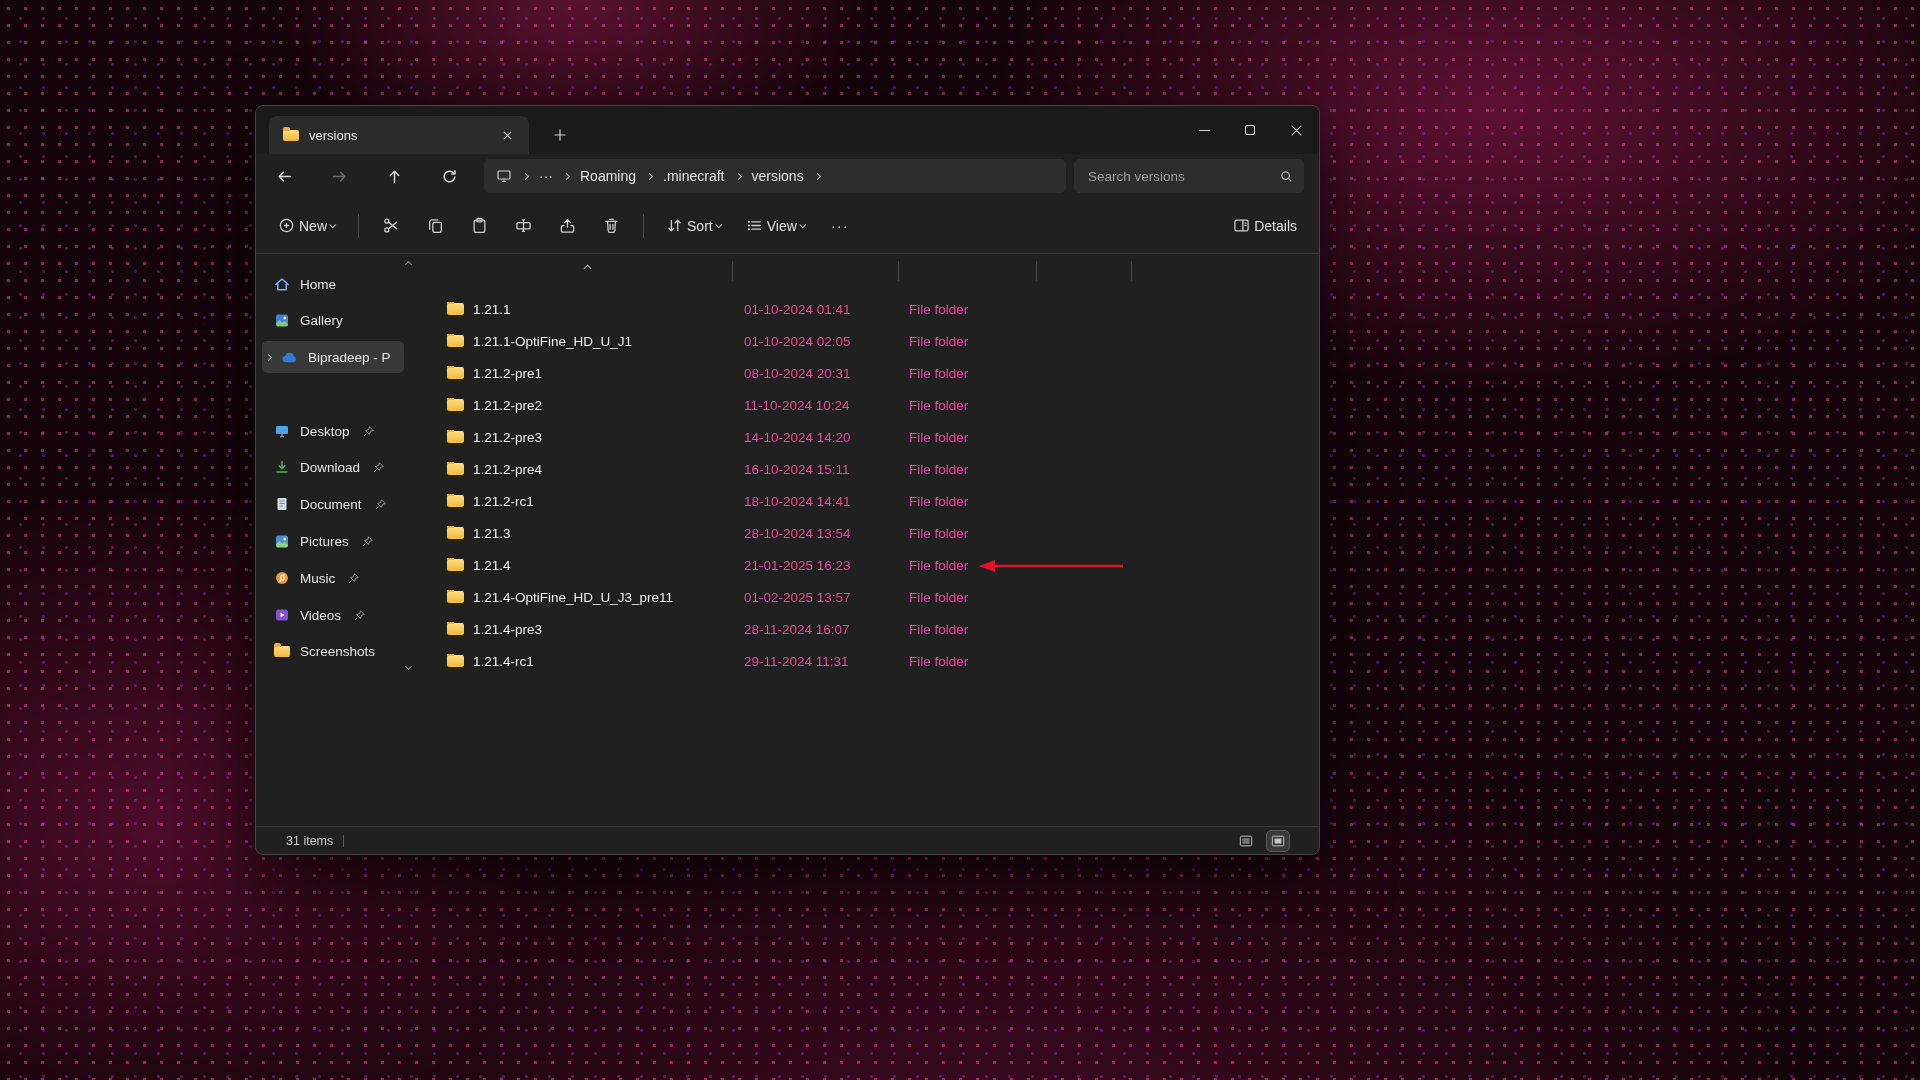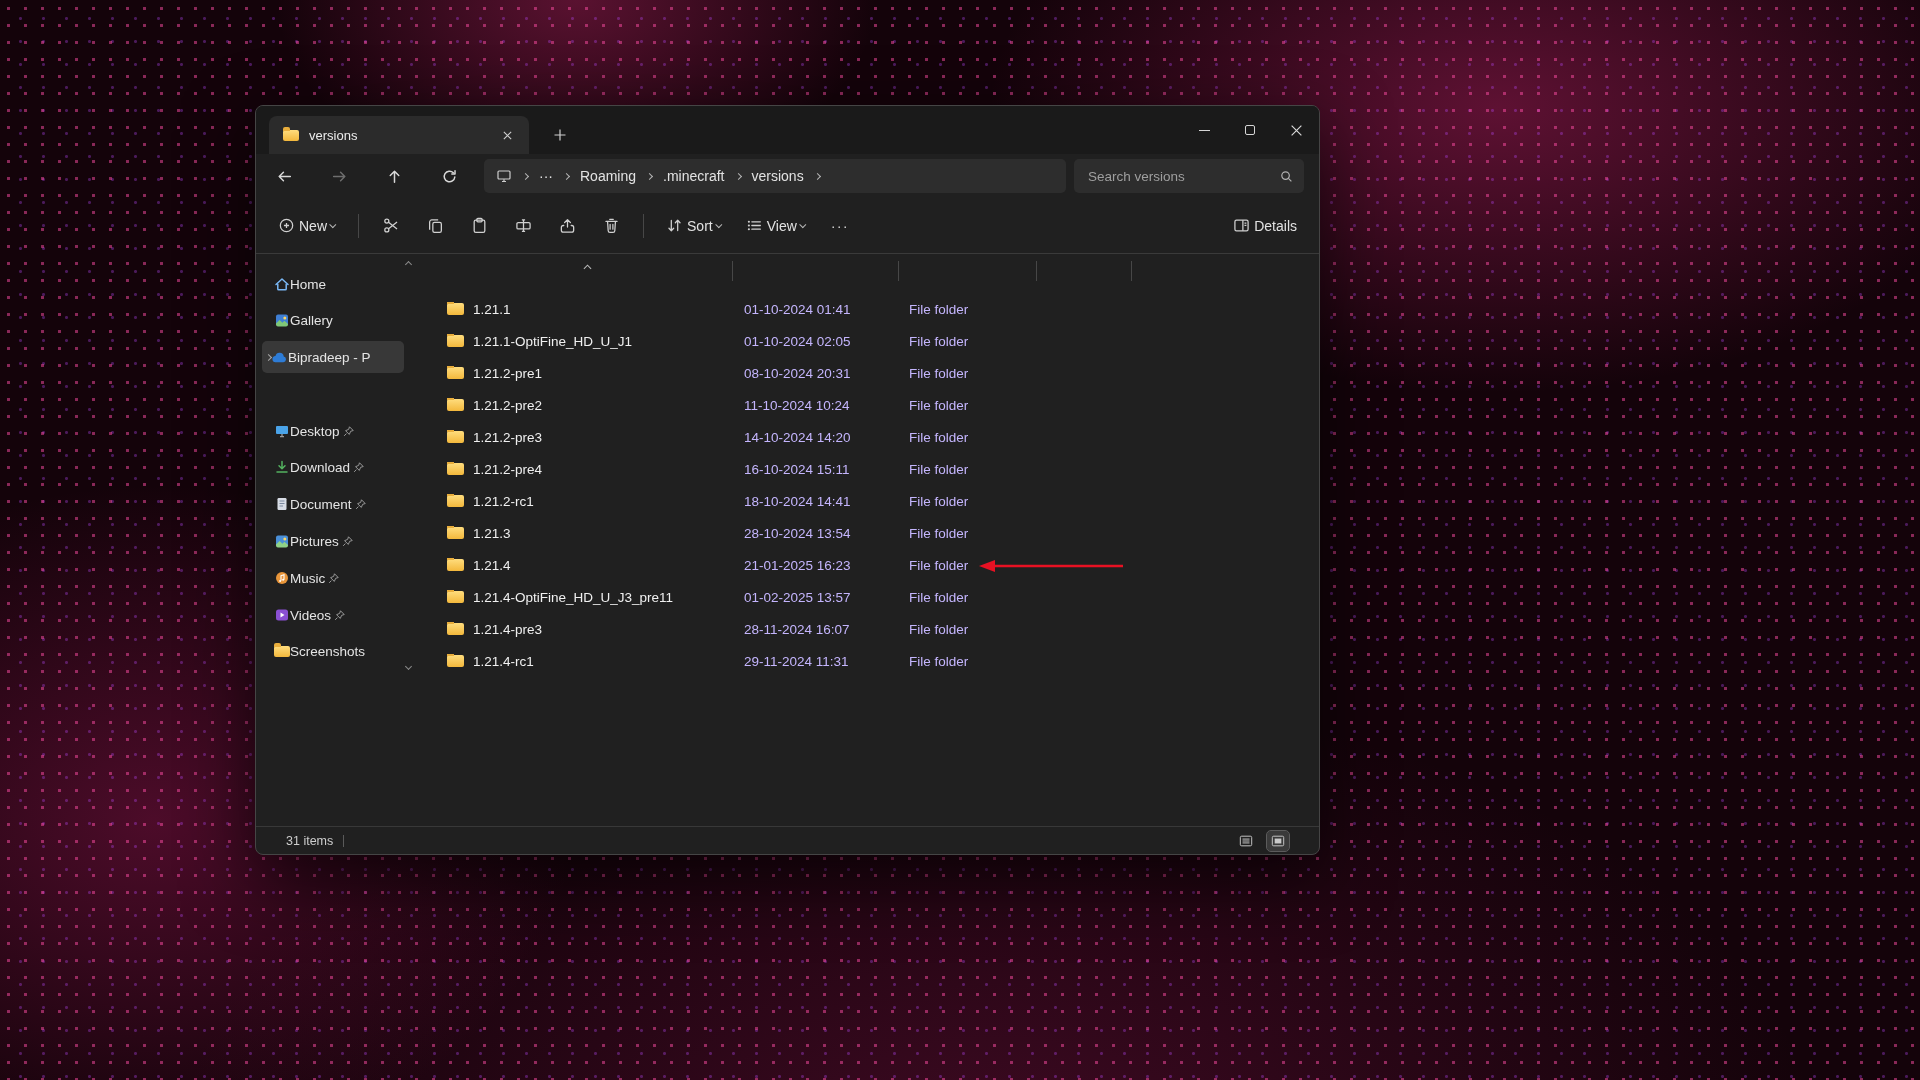--- a/index.html
+++ b/index.html
@@ -85,21 +85,21 @@
   .caret-d { display:inline-block; width:5px; height:5px; border-left:1.3px solid #b5b5b5; border-bottom:1.3px solid #b5b5b5; transform:rotate(-45deg) translateY(-1px); }
   .spacer { flex:1 1 auto; }
   .toolbar-divider { position:absolute; left:0; top:147px; right:0; height:1px; background:#3a3a3a; }
 
   
   .content { position:absolute; left:0; top:148px; right:0; bottom:28px; }
 
   .sidebar { position:absolute; left:0; top:0; width:160px; bottom:0; }
   .side-item {
     position:absolute; left:6px; width:142px; height:32px; border-radius:5px;
-    display:flex; align-items:center; padding:0 6px 0 12px;
+    display:flex; align-items:center; gap:10px; padding:0 6px 0 12px;
     font-size:13.5px; color:#e4e4e4; white-space:nowrap; overflow:hidden;
   }
   .side-item.selected { background:#383838; padding-left:4px; }
   .side-item svg, .side-item .folder-ic { flex:0 0 auto; }
   .side-label { overflow:hidden; text-overflow:clip; }
   .pin { flex:0 0 auto; margin-left:2px; }
   .side-scroll-caret { position:absolute; left:150px; width:8px; height:8px; }
   .caret-u-sm { display:block; width:5px; height:5px; border-top:1.3px solid #8a8a8a; border-left:1.3px solid #8a8a8a; transform:rotate(45deg); }
   .caret-d-sm { display:block; width:5px; height:5px; border-bottom:1.3px solid #8a8a8a; border-right:1.3px solid #8a8a8a; transform:rotate(45deg); }
 
@@ -115,21 +115,21 @@
   .lh-size { padding-left:10px; }
   .col-div { position:absolute; top:7px; width:1px; height:20px; background:#474747; }
   .sort-caret { position:absolute; left:162px; top:2px; width:7px; height:7px; }
 
   .rows { position:absolute; left:3px; top:39px; right:0; }
   .row {
     display:grid; grid-template-columns:311px 166px 138px 1fr;
     align-items:center; height:32px; font-size:13.5px; border-radius:4px;
   }
   .cell-name { display:flex; align-items:center; gap:9px; padding-left:23px; color:#f0f0f0; white-space:nowrap; overflow:hidden; }
-  .cell-date, .cell-type { color:#c4b5fd; }
+  .cell-date, .cell-type { color:#ec4899; }
   .cell-date { padding-left:9px; }
   .cell-type { padding-left:8px; }
 
   .folder-ic { position:relative; width:17px; height:12px; border-radius:2px;
     background:linear-gradient(180deg,#ffdd7e 0%,#f3b83c 100%); flex:0 0 auto; }
   .folder-ic::before { content:""; position:absolute; top:-3px; left:0; width:7px; height:4px;
     background:#e9ae3c; border-radius:2px 2px 0 0; }
   .folder-ic.sm { width:16px; height:11px; }
 
   .red-arrow { position:absolute; left:556px; top:303px; }

